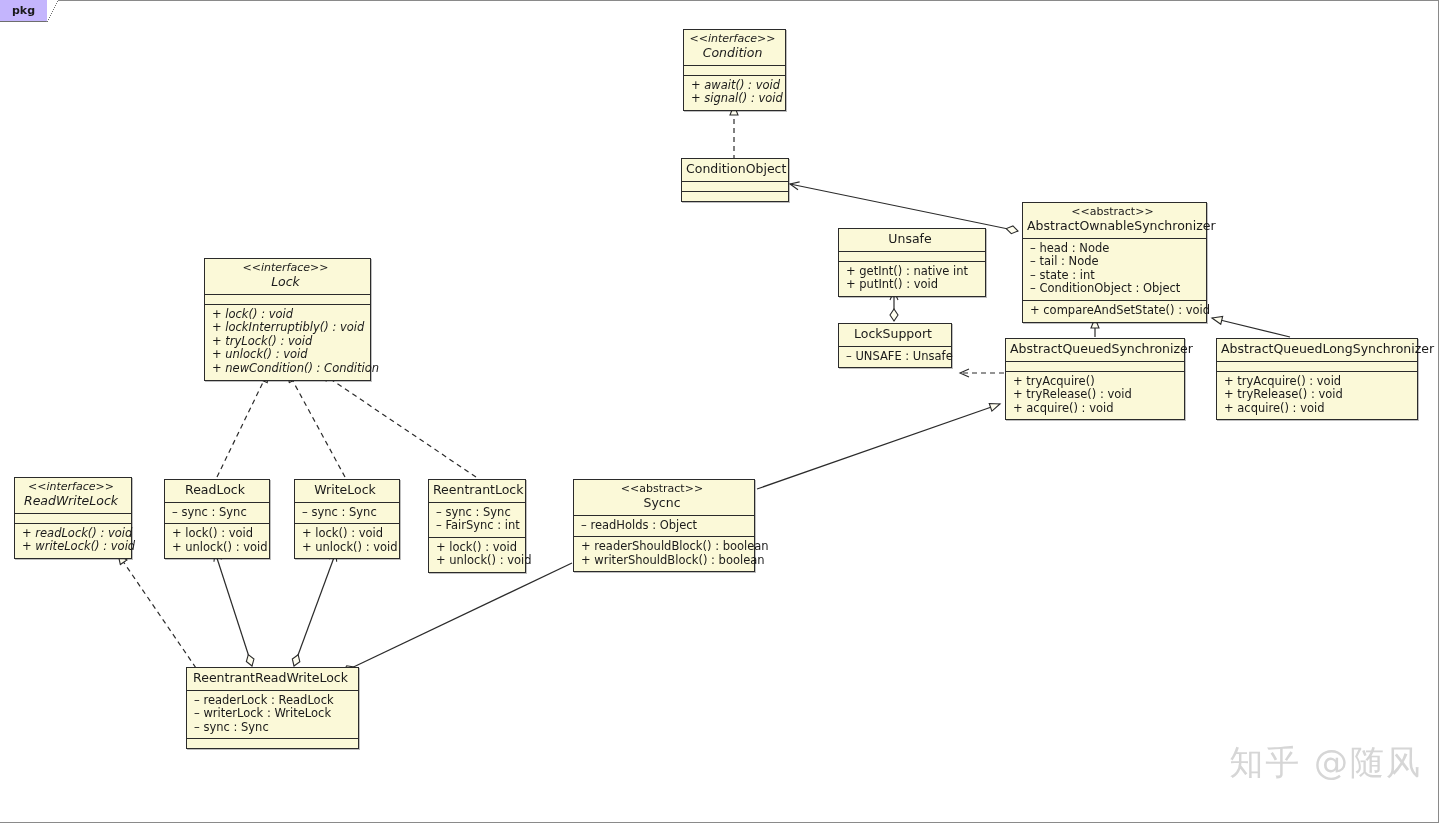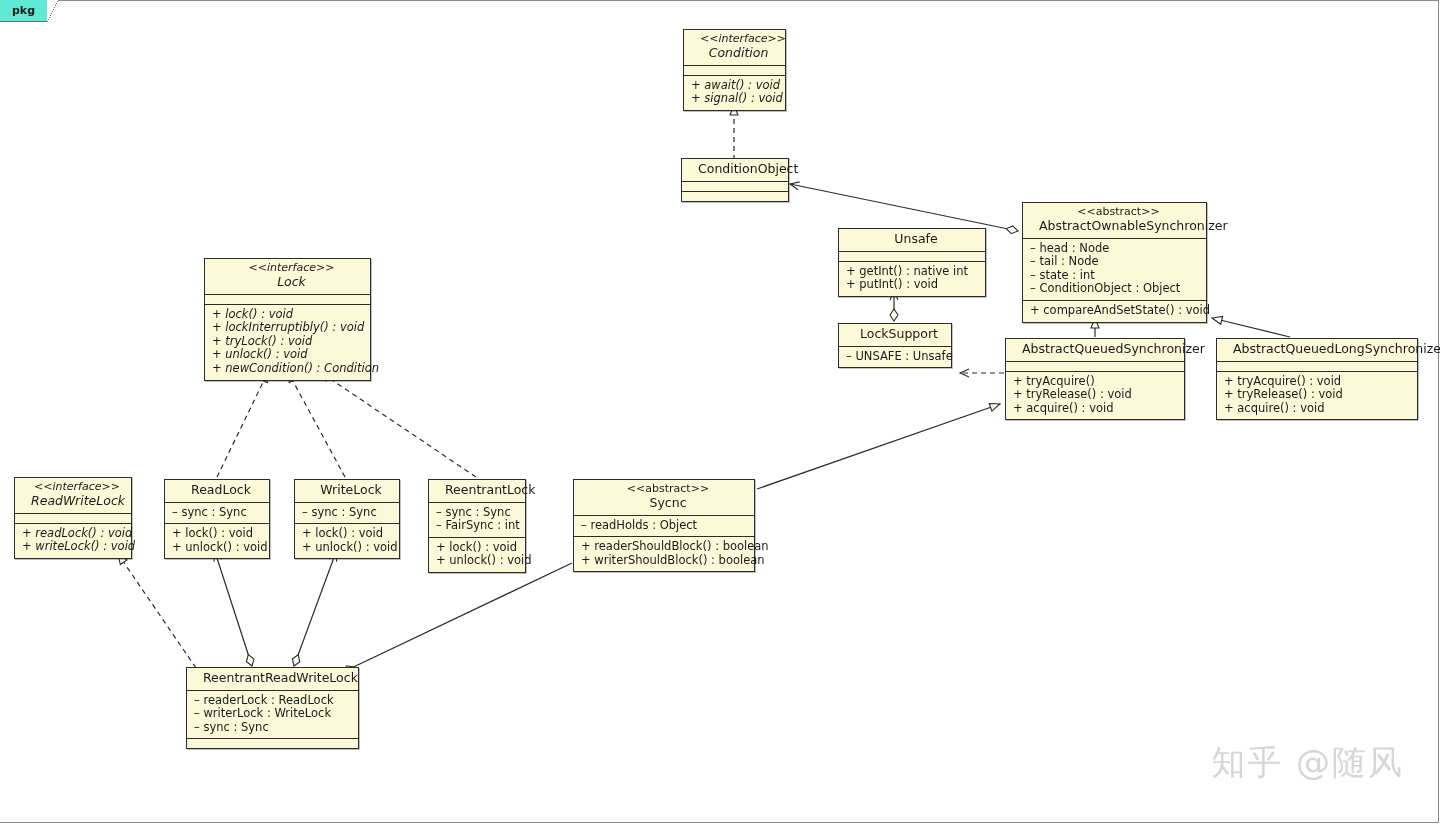--- a/index.html
+++ b/index.html
@@ -28,21 +28,21 @@
     box-sizing: border-box;
   }
   #pkg-tab {
     position: absolute;
     left: 0; top: 0;
     width: 48px;
     height: 22px;
     border: 1px solid #6e6e6e;
     border-top: none;
     border-left: none;
-    background: #5eead4;
+    background: #c4b5fd;
     font-size: 11px;
     font-weight: bold;
     color: #1a1a1a;
     display: flex;
     align-items: center;
     justify-content: center;
     box-sizing: border-box;
     border-bottom-right-radius: 2px;
     transform: skewX(0deg);
   }
@@ -66,21 +66,21 @@
   
   .uml {
     position: absolute;
     background: #fbf9d8;
     border: 1px solid #2b2b2b;
     box-sizing: border-box;
     color: #1a1a1a;
     box-shadow: 1px 1px 0 rgba(0,0,0,0.25);
   }
   .uml .hdr {
-    padding: 3px 8px 4px 16px;
+    padding: 3px 8px 4px 4px;
     text-align: center;
     line-height: 1.18;
     border-bottom: 1px solid #2b2b2b;
   }
   .uml .stereo {
     font-size: 11px;
     font-weight: normal;
     font-style: italic;
     display: block;
     white-space: nowrap;
@@ -108,21 +108,21 @@
   
   #edges {
     position: absolute;
     left: 0; top: 0;
     width: 1440px; height: 824px;
     pointer-events: none;
   }
   
   #watermark {
     position: absolute;
-    right: 36px;
+    right: 18px;
     bottom: 38px;
     font-size: 34px;
     color: #d6d6d6;
     font-family: "DejaVu Sans", "Liberation Sans", sans-serif;
     letter-spacing: 2px;
     white-space: nowrap;
     user-select: none;
   }
 </style>
 </head>

